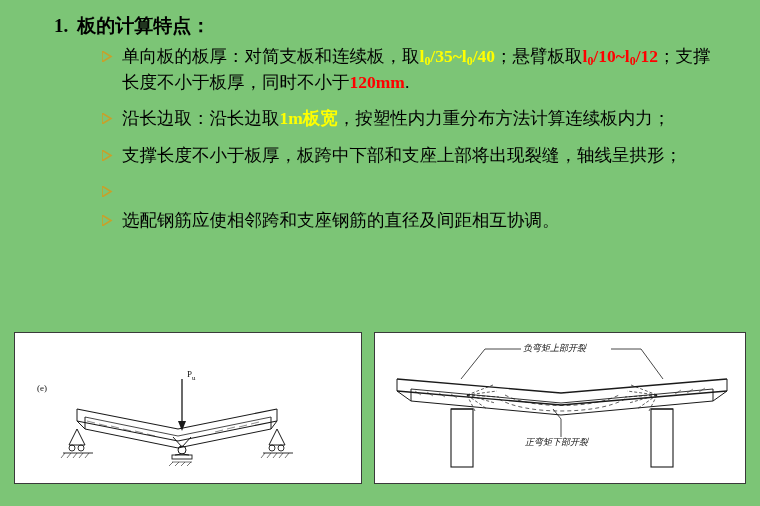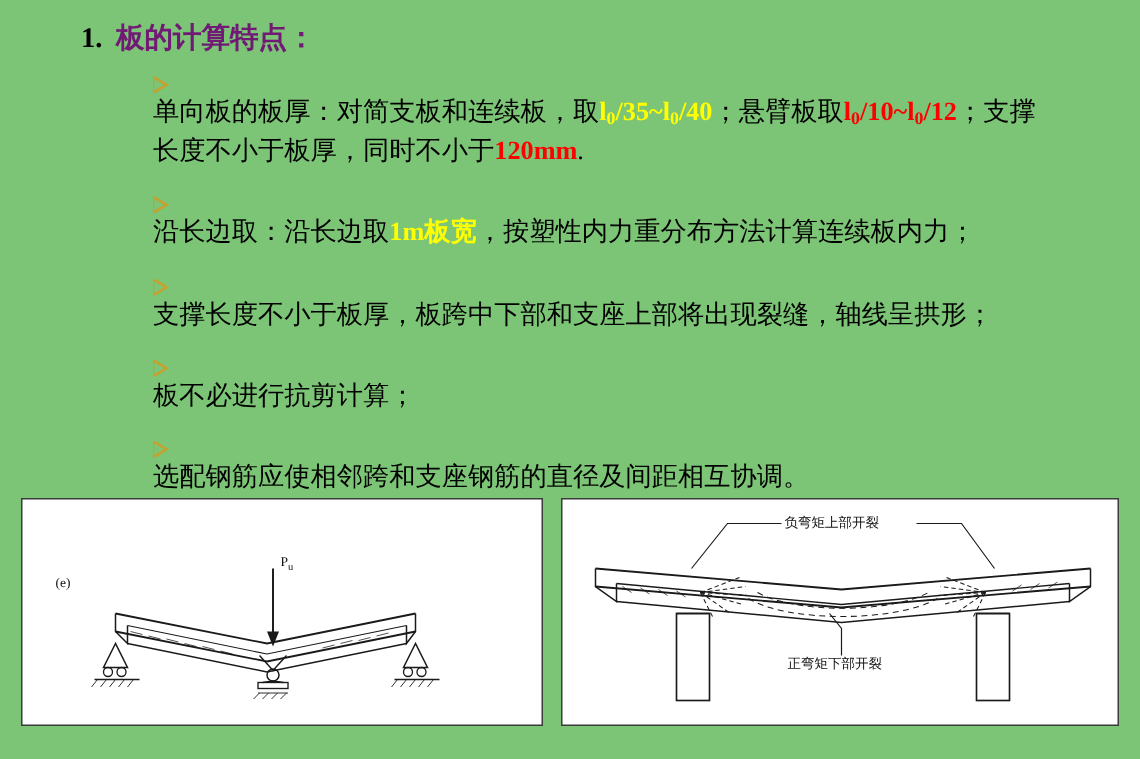--- a/index.html
+++ b/index.html
@@ -29,32 +29,31 @@
   .heading-num {
     font-weight: bold;
     font-size: 19px;
     color: #000;
     margin-right: 9px;
     line-height: 1.25;
   }
   .heading-text {
     font-weight: bold;
     font-size: 19px;
-    color: #701a75;
+    color: #000000;
     line-height: 1.25;
   }
   
   .bullets {
     margin: 0 0 0 82px;
   }
   .bullet {
     display: flex;
     align-items: flex-start;
     margin-bottom: 11px;
-    flex-direction: column;
   }
   .bullet-marker {
     flex: 0 0 auto;
     width: 20px;
     color: #d0a020;
     font-size: 16px;
     line-height: 1.42;
     padding-top: 1px;
   }
   .bullet-marker svg { display: block; margin-top: 6px; }
@@ -84,21 +83,21 @@
     width: 732px;
     display: flex;
     gap: 12px;
   }
   .figure {
     background: #ffffff;
     border: 1px solid #3a3a3a;
     box-sizing: border-box;
   }
   .fig-left { width: 348px; height: 152px; }
-  .fig-right { width: 444px; height: 152px; }
+  .fig-right { width: 444px; height: 152px; font-style: italic; }
   .figure svg { display: block; }
   .fig-label {
     font-family: "Liberation Serif", serif;
     font-size: 9px;
     fill: #111;
   }
   .fig-anno {
     font-family: "DejaVu Sans", sans-serif;
     font-size: 9px;
     fill: #111;
@@ -146,21 +145,20 @@
       </span>
       <div class="bullet-body">支撑长度不小于板厚，板跨中下部和支座上部将出现裂缝，轴线呈拱形；</div>
     </div>
 
     <div class="bullet">
       <span class="bullet-marker">
         <svg width="13" height="11" viewBox="0 0 13 11">
             <polygon points="0,0 9,5.5 0,11" fill="none" stroke="#c8a02a" stroke-width="1.6"></polygon>
           </svg>
       </span>
-      <div class="bullet-body">板不必进行抗剪计算；</div>
     </div>
 
     <div class="bullet">
       <span class="bullet-marker">
         <svg width="13" height="11" viewBox="0 0 13 11">
             <polygon points="0,0 9,5.5 0,11" fill="none" stroke="#c8a02a" stroke-width="1.6"></polygon>
           </svg>
       </span>
       <div class="bullet-body">选配钢筋应使相邻跨和支座钢筋的直径及间距相互协调。</div>
     </div>

